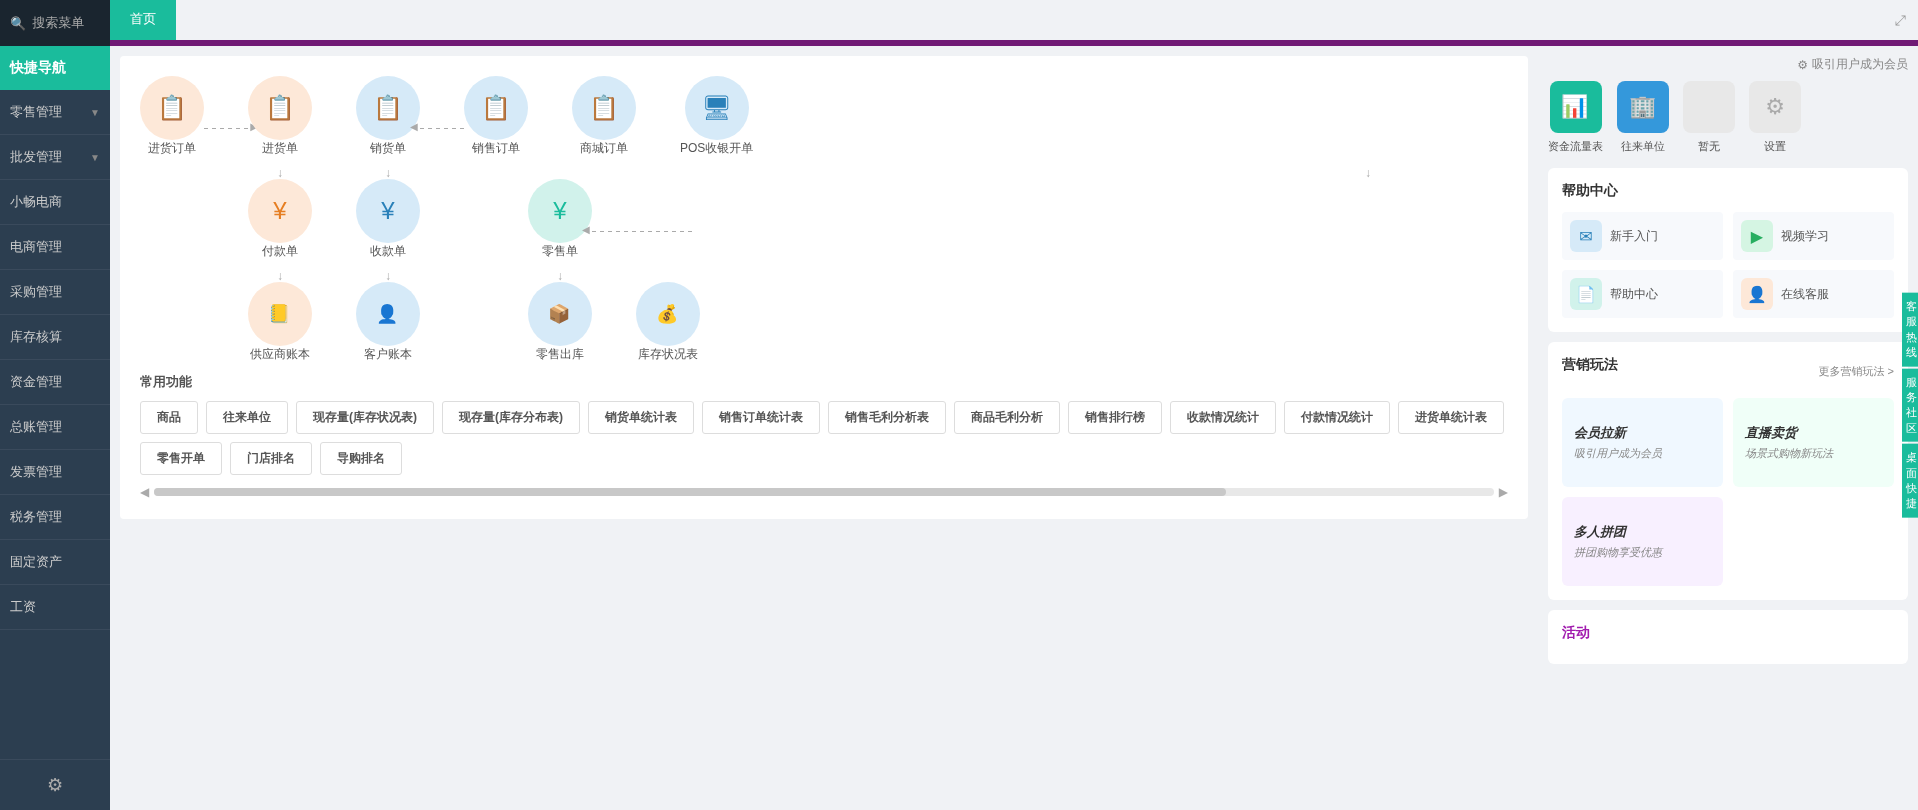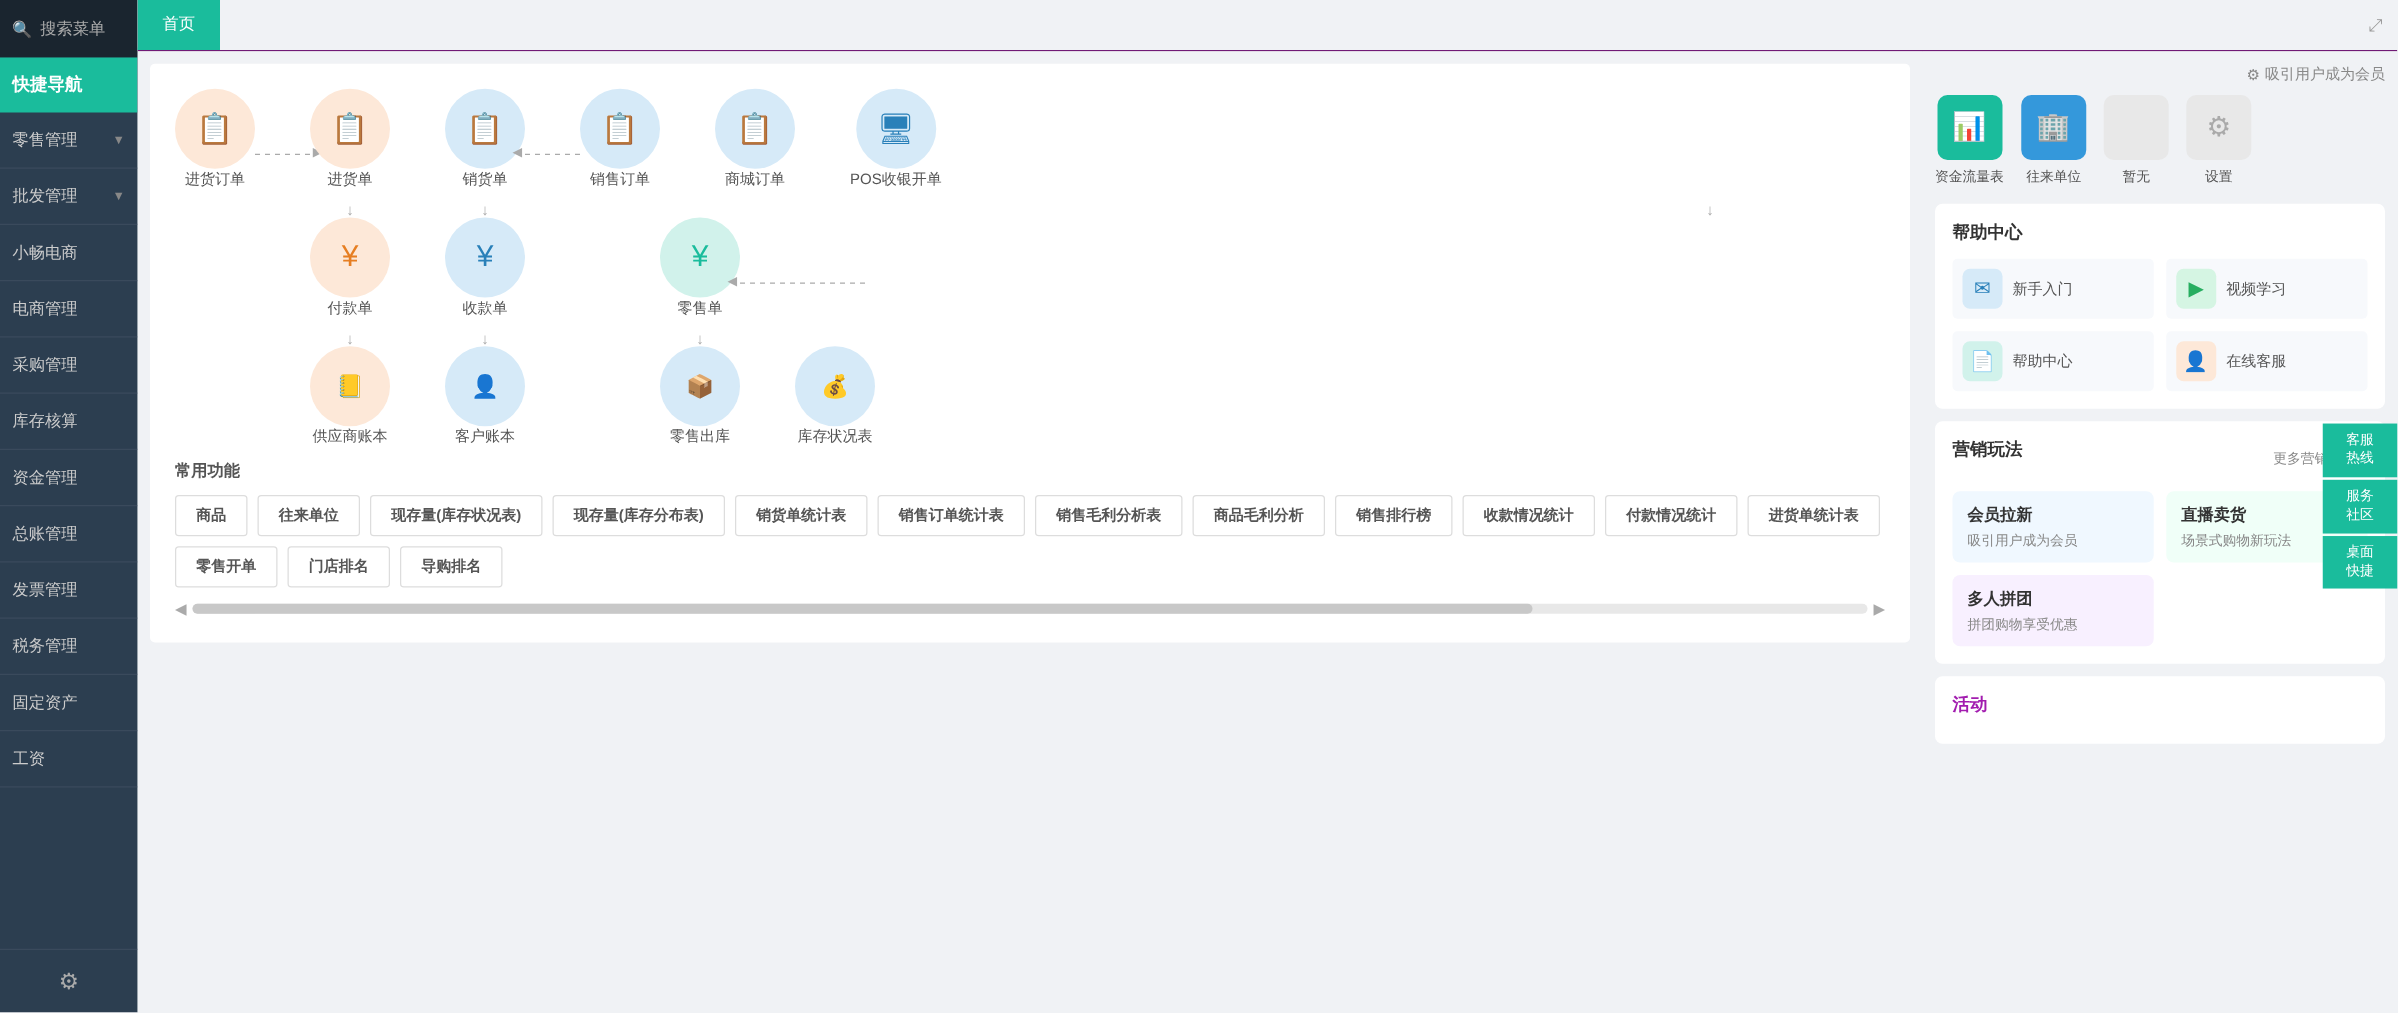--- a/index.html
+++ b/index.html
@@ -59,21 +59,21 @@
       flex: 1;
       display: flex;
       flex-direction: column;
       overflow: hidden;
     }
 
     
     .tab-bar {
       display: flex;
       background: #f0f2f5;
-      border-bottom: 1px solid #701a75;
+      border-bottom: 6px solid #701a75;
       align-items: center;
     }
     .tab-item {
       padding: 10px 20px;
       cursor: pointer;
       font-size: 13px;
       color: #333;
       border-bottom: 2px solid transparent;
     }
     .tab-item.active {
@@ -282,22 +282,23 @@
     }
     .more-link { font-size: 11px; color: #888; cursor: pointer; }
     .marketing-grid {
       display: grid;
       grid-template-columns: 1fr 1fr;
       gap: 10px;
     }
     .marketing-item {
       background: #f0f8ff;
       border-radius: 6px;
-      padding: 10px 12px;
-      cursor: pointer;
+      padding: 26px 12px;
+      cursor: pointer;
+      font-style: italic;
     }
     .marketing-item.light-orange { background: #fff8f0; }
     .marketing-item.light-green { background: #f0fff8; }
     .marketing-item.light-purple { background: #f8f0ff; }
     .marketing-title { font-size: 13px; font-weight: bold; color: #333; margin-bottom: 4px; }
     .marketing-desc { font-size: 11px; color: #888; }
 
     
     .activity-title { font-size: 14px; font-weight: bold; color: #a21caf; margin-bottom: 8px; }
 
@@ -305,21 +306,21 @@
     .floating-right {
       position: fixed;
       right: 0;
       top: 50%;
       transform: translateY(-50%);
       display: flex;
       flex-direction: column;
       gap: 2px;
     }
     .float-btn {
-      width: 60px;
+      width: 16px;
       background: #1abc9c;
       color: #fff;
       padding: 6px 4px;
       font-size: 11px;
       text-align: center;
       cursor: pointer;
       line-height: 1.4;
     }
 
     .v-arrow {

